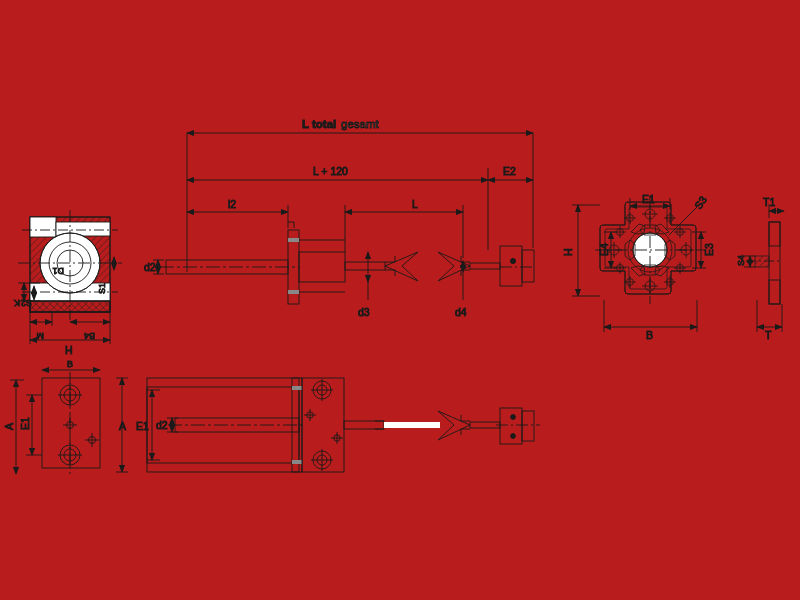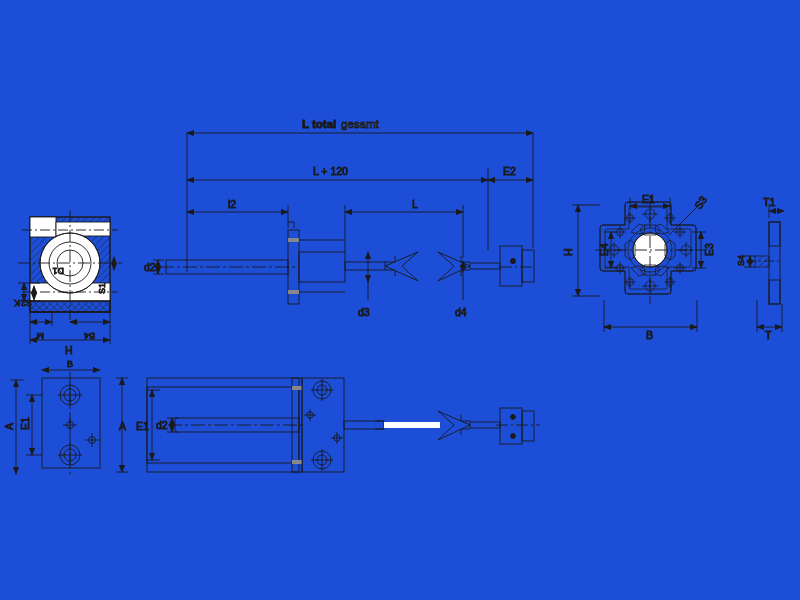--- a/index.html
+++ b/index.html
@@ -1,18 +1,18 @@
 <!DOCTYPE html>
 <html><head>
 <meta charset="utf-8">
 <style>
   html,body{margin:0;padding:0;background:#ffffff;}
   body{width:800px;height:600px;overflow:hidden;
        font-family:"Liberation Sans", sans-serif;}
-  #stage{position:relative;width:800px;height:600px;background:#1d4ed8;}
+  #stage{position:relative;width:800px;height:600px;background:#b91c1c;}
   svg{display:block;}
   text{font-family:"Liberation Sans", sans-serif;fill:#1a1a1a;}
   .lbl{font-size:10.5px;}
   .lbl-sm{font-size:9px;}
   .lbl-bold{font-size:11.5px;font-weight:bold;}
   .lbl-gray{font-size:11.5px;fill:#9a9a9a;}
 </style>
 </head>
 <body>
 

